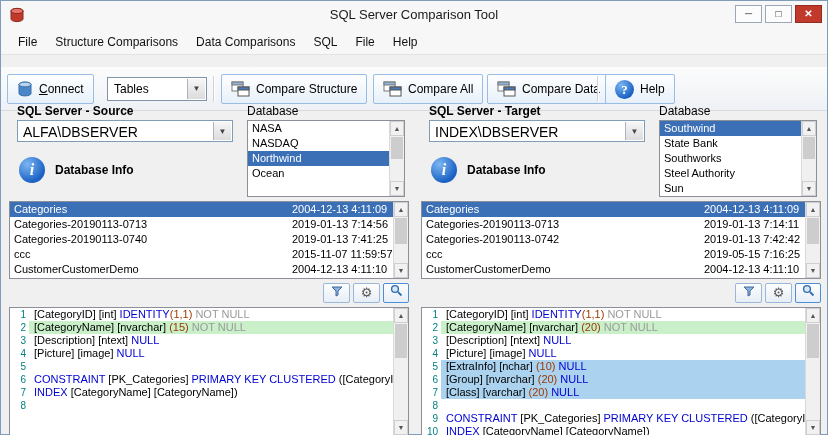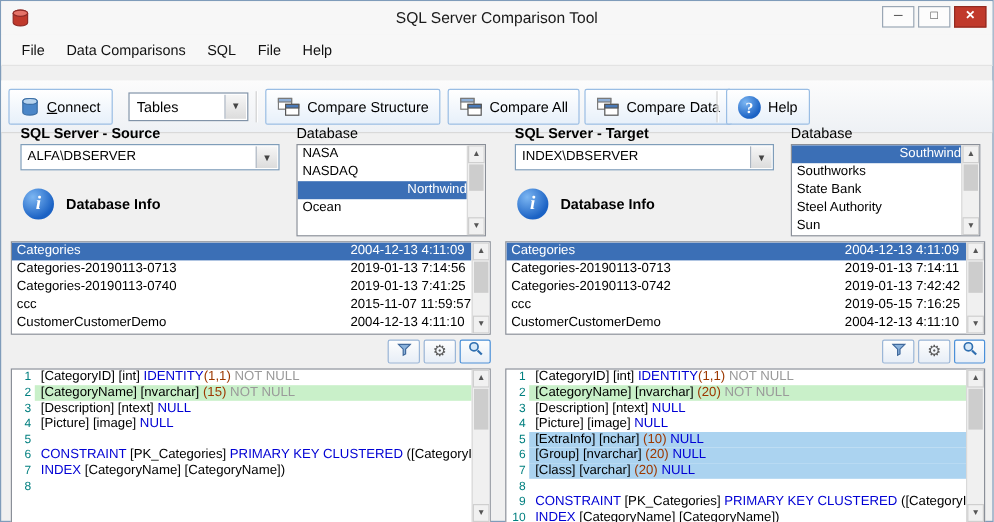--- a/index.html
+++ b/index.html
@@ -35,27 +35,27 @@
   .i-help, .i-info { border-radius:50%; background:radial-gradient(circle at 32% 28%, #7cb6f2, #1b62c4 70%); color:#fff; text-align:center; font-weight:bold; font-family:"Liberation Serif",serif; }
   .i-help { width:19px; height:19px; font-size:13px; line-height:19px; }
   .i-info { width:26px; height:26px; font-size:16px; line-height:25px; font-style:italic; }
 
   
   .main { position:absolute; top:98px; left:0; right:0; bottom:0; }
   .pane { position:absolute; top:0; width:404px; height:337px; }
   .pane-header { position:absolute; left:8px; top:5px; font-weight:bold; }
   .db-label { position:absolute; left:238px; top:5px; }
   .combo { position:absolute; left:8px; top:21px; width:216px; height:22px; background:#fff; border:1px solid #7f9db9; }
-  .combo .val { display:block; padding:3px 5px; font-size:11px; }
+  .combo .val { display:block; padding:3px 5px; font-size:14px; }
 
   .listbox { position:absolute; background:#fff; border:1px solid #8a8f98; overflow:hidden; font-size:11px; }
   .db-listbox { left:238px; top:21px; width:158px; height:77px; }
   .db-rows { position:absolute; inset:0 15px 0 0; }
   .db-row { height:15px; line-height:15px; padding-left:4px; white-space:nowrap; }
-  .sel { background:var(--selection); color:#fff;text-align:right; }
+  .sel { background:var(--selection); color:#fff; }
 
   .info-btn { position:absolute; left:10px; top:58px; display:flex; align-items:center; gap:10px; }
   .info-btn .lbl { font-weight:bold; }
 
   .table-listbox { left:0; top:102px; width:400px; height:78px; }
   .tbl-rows { position:absolute; inset:0 15px 0 0; overflow:hidden; }
   .tbl-row { position:relative; height:15px; line-height:15px; white-space:nowrap; }
   .tname { position:absolute; left:4px; }
   .tdate { position:absolute; left:282px; }
 
@@ -96,20 +96,21 @@
     <div class="title">SQL Server Comparison Tool</div>
     <div class="win-controls">
       <div class="win-btn">─</div>
       <div class="win-btn">□</div>
       <div class="win-btn close">✕</div>
     </div>
   </div>
 
   <div class="menubar">
       <span class="menu-item">File</span>
+      <span class="menu-item">Structure Comparisons</span>
       <span class="menu-item">Data Comparisons</span>
       <span class="menu-item">SQL</span>
       <span class="menu-item">File</span>
       <span class="menu-item">Help</span>
     </div>
 
   <div class="toolbar">
     <div class="tb-btn" style="left:6px;">
       <svg width="16" height="16" viewBox="0 0 16 16">
         <ellipse cx="8" cy="3.5" rx="6" ry="2.4" fill="#9cc0e8" stroke="#3a6ea5"></ellipse>
@@ -288,22 +289,22 @@
     <div class="db-label">Database</div>
 
     <div class="combo">
       <span class="val">INDEX\DBSERVER</span>
       <span class="dd-arrow">▼</span>
     </div>
 
     <div class="listbox db-listbox">
       <div class="db-rows">
             <div class="db-row sel">Southwind</div>
+            <div class="db-row">State Bank</div>
             <div class="db-row">Southworks</div>
-            <div class="db-row">State Bank</div>
             <div class="db-row">Steel Authority</div>
             <div class="db-row">Sun</div>
           </div>
       <div class="vsb">
         <div class="sb-btn up">▲</div>
         <div class="sb-thumb" style="height:22px;"></div>
         <div class="sb-btn down">▼</div>
       </div>
     </div>
 

